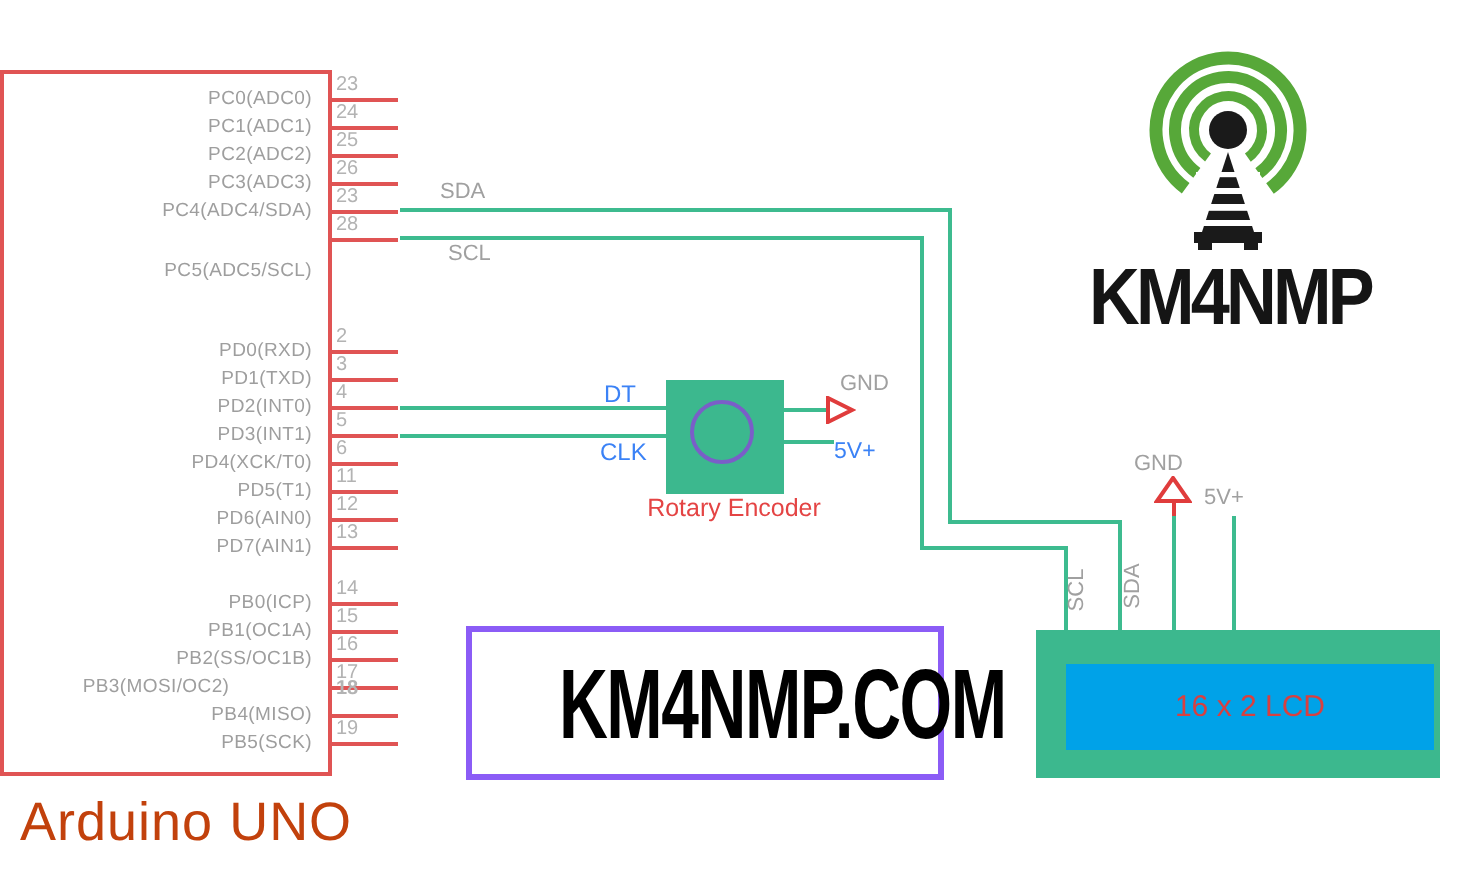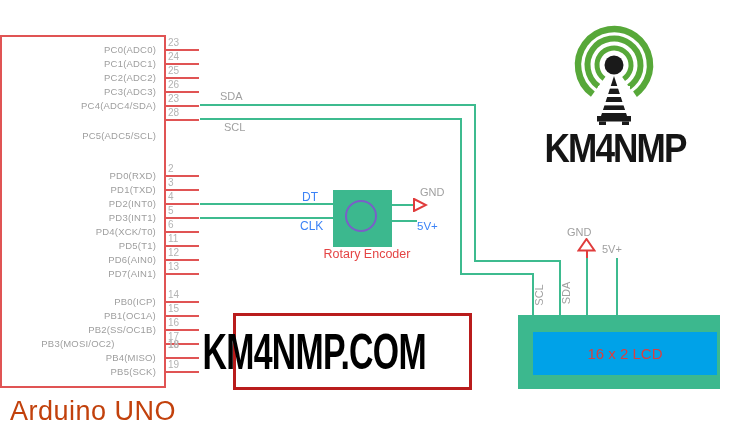--- a/index.html
+++ b/index.html
@@ -34,21 +34,21 @@
                  font-size:12.5px;color:#e44444;}
 
   
   .lcd{position:absolute;left:518px;top:315px;width:202px;height:74px;background:#3cb88e;}
   .lcd-screen{position:absolute;left:15px;top:17px;width:184px;height:43px;background:#00a2e8;
               display:flex;align-items:center;justify-content:center;}
   .lcd-text{font-size:15px;color:#d84040;}
 
   
   .banner{position:absolute;left:233px;top:313px;width:239px;height:77px;box-sizing:border-box;
-          border:3px solid #b91c1c;background:#fff;display:flex;align-items:center;justify-content:flex-end;}
+          border:3px solid #8b5cf6;background:#fff;display:flex;align-items:center;justify-content:flex-start;}
   .banner-text{font-size:47px;font-weight:700;color:#000;white-space:nowrap;letter-spacing:-1px;
                transform:scale(0.72,1.05);}
 
   
   .logo-svg{position:absolute;left:570px;top:20px;}
   .logo-callsign{position:absolute;left:540px;top:128px;width:150px;text-align:center;
                  font-size:37px;font-weight:700;color:#151515;letter-spacing:-2px;
                  transform:scale(0.95,1.08);white-space:nowrap;}
   .logo-tagline{position:absolute;left:549px;top:168px;font-size:8.5px;font-weight:700;
                 color:#1a1a1a;letter-spacing:1.1px;white-space:nowrap;

